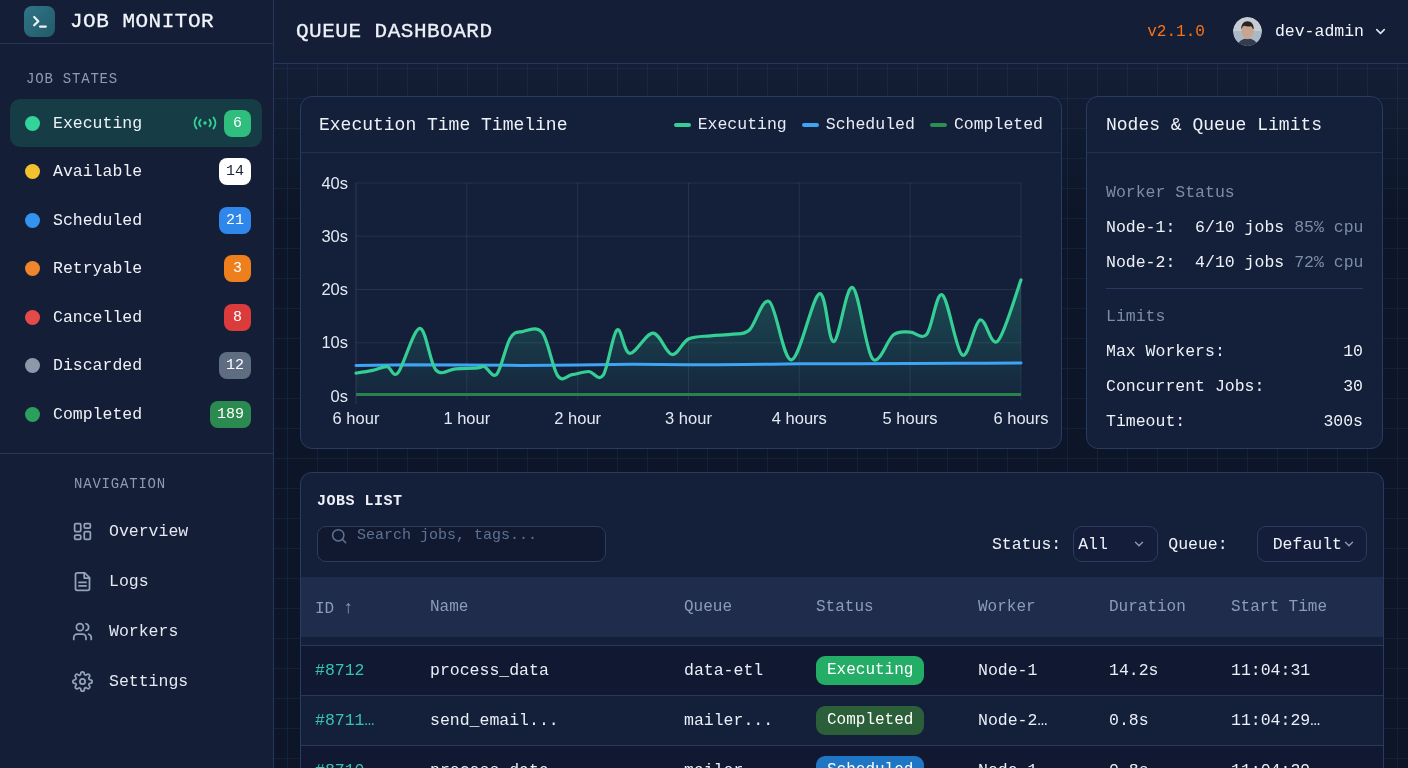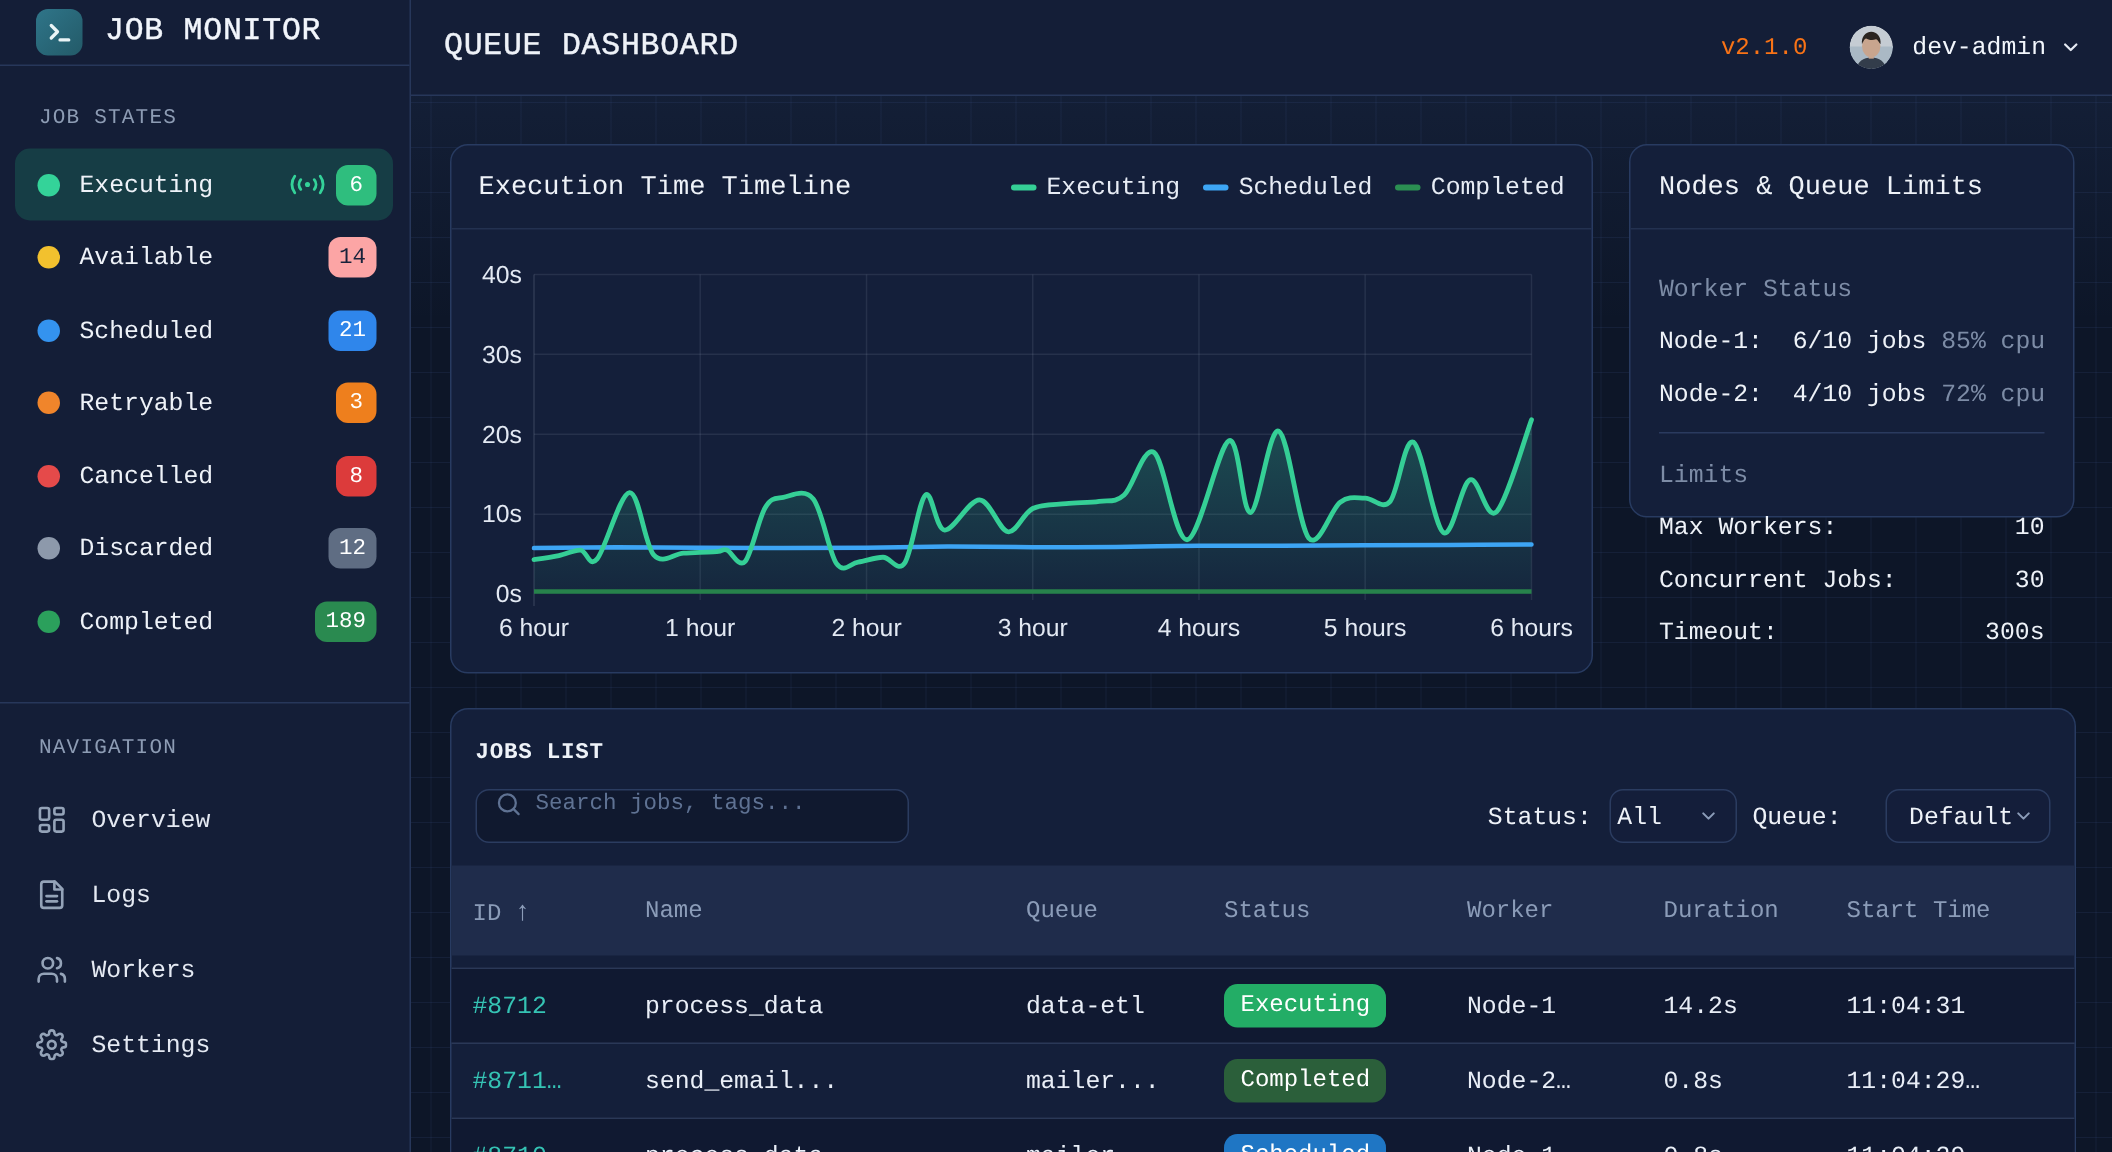--- a/index.html
+++ b/index.html
@@ -14,21 +14,21 @@
 .sb-label { color:#8d9cb4; font-size:14px; letter-spacing:0.8px; margin:27px 0 12px 26px; }
 #states { padding:0 11px 0 10px; }
 .state { height:48px; margin-bottom:0.5px; border-radius:10px; display:flex; align-items:center; padding:0 11px 0 15px; }
 .state.active { background:#163d45; }
 .dot { width:15px; height:15px; border-radius:50%; margin-right:13px; flex:none; }
 .state .name { color:#eef2f8; font-size:16.5px; }
 .badge { margin-left:auto; height:27px; min-width:27px; border-radius:8px; color:#fff; font-size:15px; display:flex; align-items:center; justify-content:center; padding:0 7px; }
 .sig { margin-left:auto; margin-right:6px; }
 .sig + .badge { margin-left:0; }
 
-#nav-sec { margin-top:30px; border-top:1px solid #27375a; }
+#nav-sec { margin-top:15px; border-top:1px solid #27375a;padding-left:48px; }
 .nav-item { height:50px; display:flex; align-items:center; padding-left:24px; }
 .nav-item svg { flex:none; }
 .nav-item span { color:#e4e9f2; font-size:16.5px; margin-left:16px; }
 
 
 #topbar { position:absolute; left:274px; top:0; width:1134px; height:64px; background:#141e37; border-bottom:1px solid #27375a; display:flex; align-items:center;gap:44px; }
 #topbar .title { color:#eef2f8; font-size:21px; font-weight:normal; -webkit-text-stroke:0.3px #eef2f8; letter-spacing:0.5px; margin-left:22px; }
 #topbar .right { margin-left:auto; display:flex; align-items:center; margin-right:20px; }
 #topbar .ver { color:#f97316; font-size:16px; margin-right:28px; }
 #avatar { width:29px; height:29px; border-radius:50%; overflow:hidden; }
@@ -38,21 +38,21 @@
 
 #main { position:absolute; left:274px; top:64px; width:1134px; height:704px;
   background-image:
     linear-gradient(180deg, rgba(76,108,180,0.10), rgba(76,108,180,0.0) 150px),
     linear-gradient(rgba(90,125,200,0.10) 1px, transparent 1px),
     linear-gradient(90deg, rgba(90,125,200,0.10) 1px, transparent 1px);
   background-size:100% 100%, 30px 30px, 30px 30px; background-position:0 0, 13px 4px, 13px 4px;
 }
 .card { position:absolute; background:#141f3a; border:1px solid #283b61; border-radius:12px; }
 #chart-card { left:26px; top:32px; width:762px; height:353px; }
-#nodes-card { left:812px; top:32px; width:297px; height:249px; }
+#nodes-card { left:812px; top:32px; width:297px; height:353px; }
 #jobs-card { left:26px; top:408px; width:1084px; height:340px; border-bottom:none; border-bottom-left-radius:0; border-bottom-right-radius:0; }
 
 .card-head { height:56px; border-bottom:1px solid #233150; display:flex; align-items:center; }
 .card-head h2 { color:#eef2f8; font-size:18px; font-weight:normal; }
 
 #chart-card .card-head { padding:0 18px; }
 .legend { margin-left:auto; display:flex; align-items:center; }
 .leg { display:flex; align-items:center; margin-left:15px; }
 .leg .dash { width:17px; height:4px; border-radius:2px; margin-right:7px; }
 .leg span { color:#e7ecf5; font-size:16.5px; }
@@ -114,21 +114,21 @@
         <path d="M8.5 5.8 A 5 5 0 0 0 8.5 12.2"></path>
         <circle cx="13" cy="9" r="1.7" fill="#34d399" stroke="none"></circle>
         <path d="M21.5 3.5 A 9 9 0 0 1 21.5 14.5"></path>
         <path d="M17.5 5.8 A 5 5 0 0 1 17.5 12.2"></path>
       </svg>
       <div class="badge" style="background:#2fbe7e">6</div>
     </div>
     <div class="state">
       <div class="dot" style="background:#f2c12e"></div>
         <div class="name">Available</div>
-      <div class="badge" style="background:#fca5a5;color:#18223a">14</div>
+      <div class="badge" style="background:#ffffff;color:#18223a">14</div>
     </div>
     <div class="state">
       <div class="dot" style="background:#3493ef"></div>
         <div class="name">Scheduled</div>
       <div class="badge" style="background:#2f86eb">21</div>
     </div>
     <div class="state">
       <div class="dot" style="background:#f0852b"></div>
         <div class="name">Retryable</div>
       <div class="badge" style="background:#ee7f1d">3</div>

